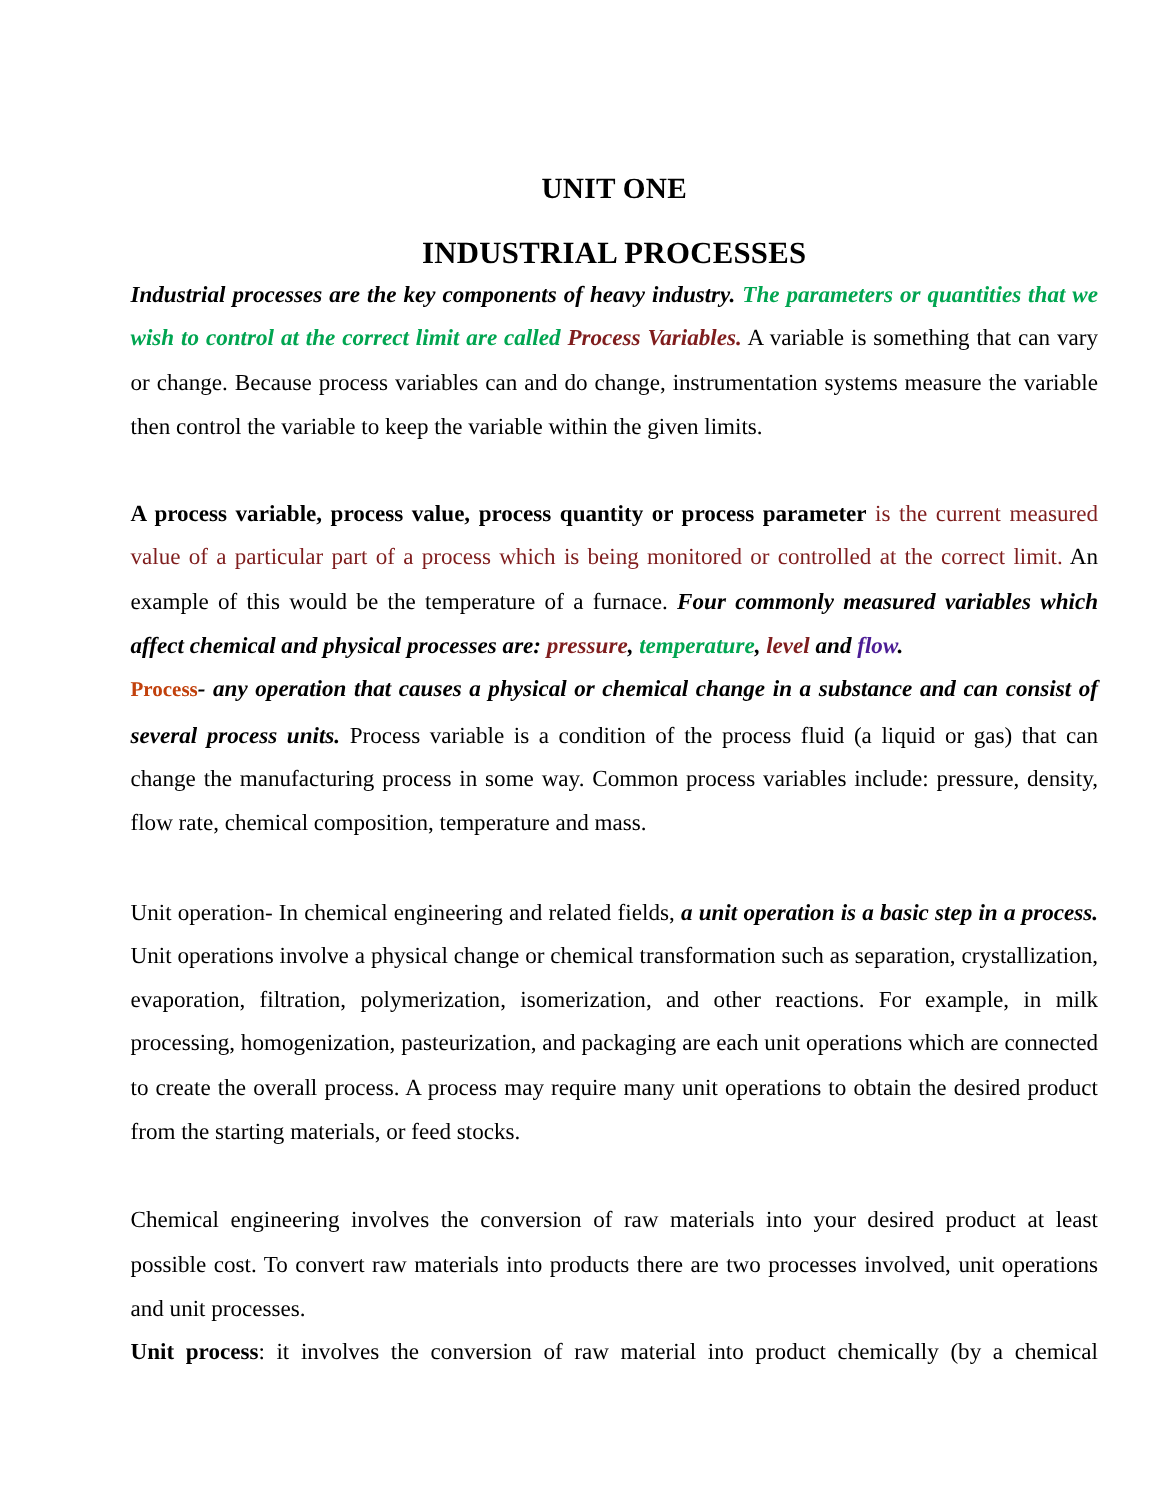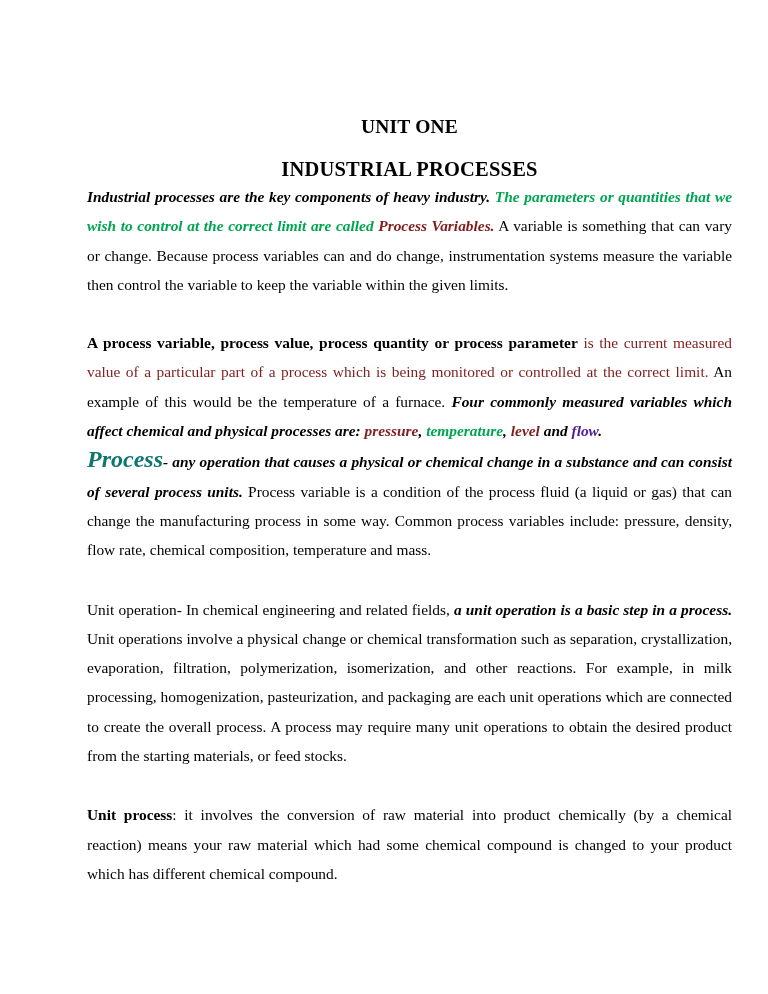--- a/index.html
+++ b/index.html
@@ -55,24 +55,23 @@
   .bi { font-weight: bold; font-style: italic; }
 
   .hl-yellow { background-color: #ffff00; }
 
   .c-green  { color: #00a550; }
   .c-red    { color: #7f1d1d; }
   .c-blue   { color: #7f1d1d; }
   .c-purple { color: #4c1d95; }
 
   .word-process {
-    color: #0f766e;
+    color: #c2410c;
     font-weight: bold;
-    font-style: italic;
-    font-size: 24px;
+    font-size: 14px;
   }
 
   .page-number {
     position: absolute;
     left: 0;
     right: 0;
     top: 920px;
     text-align: center;
     font-size: 13.5px;
     color: #333333;
@@ -97,20 +96,21 @@
     <p class="para"><b>A process variable, process value, process quantity or process parameter</b><span class="c-red"> is the current measured value of a particular part of a process which is being monitored or controlled at the correct limit.</span><span> An example of this would be the temperature of a furnace. </span><span class="bi">Four commonly measured variables which affect chemical and physical processes are: </span><span class="bi c-red">pressure</span><span class="bi">, </span><span class="bi c-green">temperature</span><span class="bi">, </span><span class="bi c-blue">level</span><span class="bi"> and </span><span class="bi c-purple">flow</span><span class="bi">.</span></p>
 
     <p class="para"><span class="word-process">Process</span><span class="bi">- any operation that causes a physical or chemical change in a substance and can consist of several process units.</span><span> Process variable is a condition of the process fluid (a liquid or gas) that can change the manufacturing process in some way. Common process variables include: pressure, density, flow rate, chemical composition, temperature and mass.</span></p>
 
     <div class="gap-lg"></div>
 
     <p class="para"><span>Unit operation- In chemical engineering and related fields, </span><span class="bi">a unit operation is a basic step in a process.</span><span> Unit operations involve a physical change or chemical transformation such as separation, crystallization, evaporation, filtration, polymerization, isomerization, and other reactions. For example, in milk processing, homogenization, pasteurization, and packaging are each unit operations which are connected to create the overall process. A process may require many unit operations to obtain the desired product from the starting materials, or feed stocks.</span></p>
 
     <div class="gap-lg"></div>
 
+    <p class="para"><span>Chemical engineering involves the conversion of raw materials into your desired product at least possible cost. To convert raw materials into products there are two processes involved, unit operations and unit processes.</span></p>
 
     <p class="para"><b>Unit process</b><span>: it involves the conversion of raw material into product chemically (by a chemical reaction) means your raw material which had some chemical compound is changed to your product which has different chemical compound.</span></p>
 
   </div>
 
   <div class="page-number">1</div>
 
 </div>
 
 </body></html>

